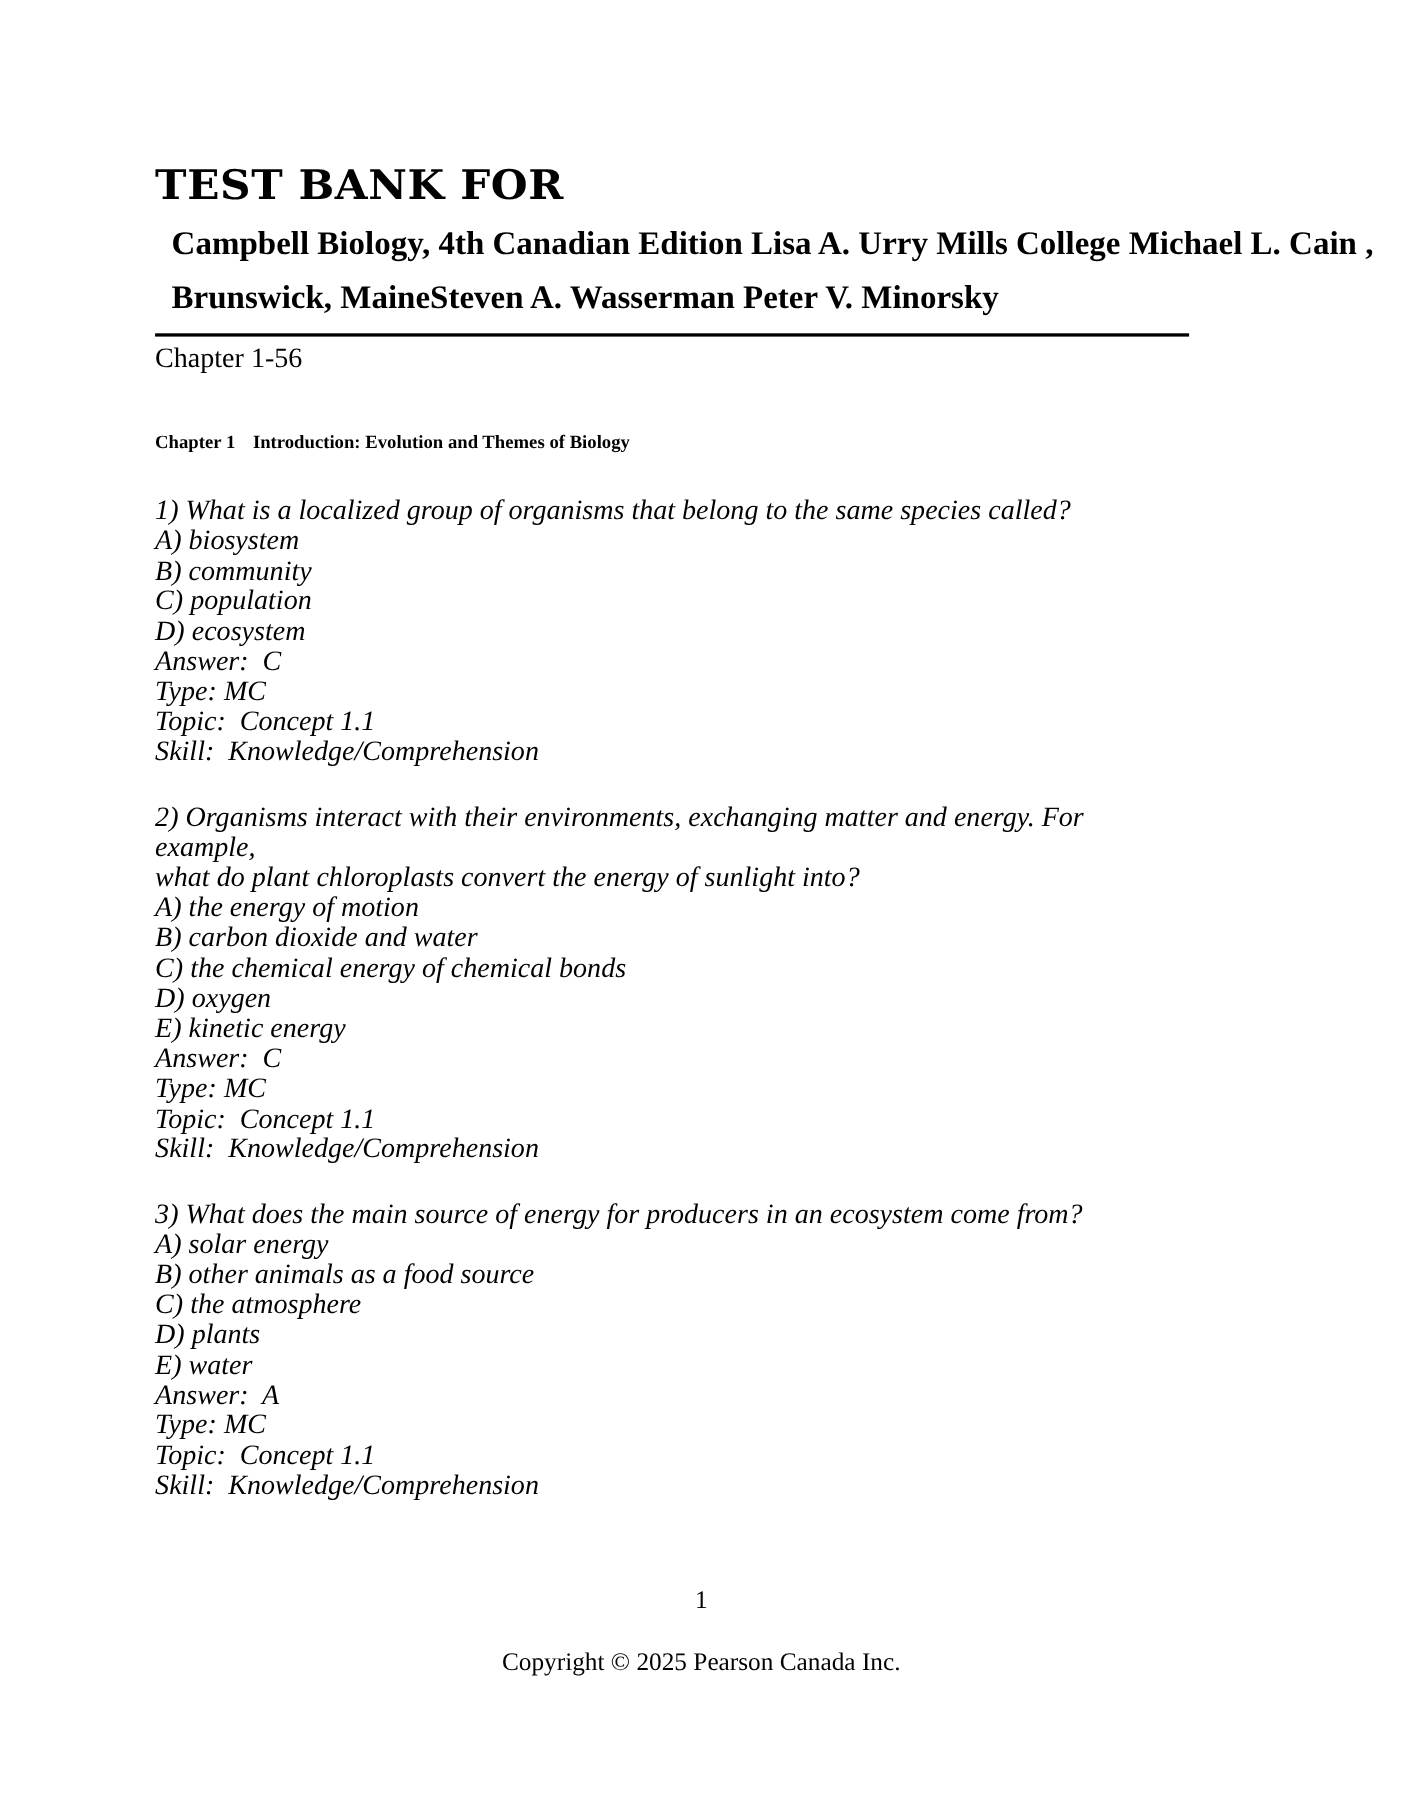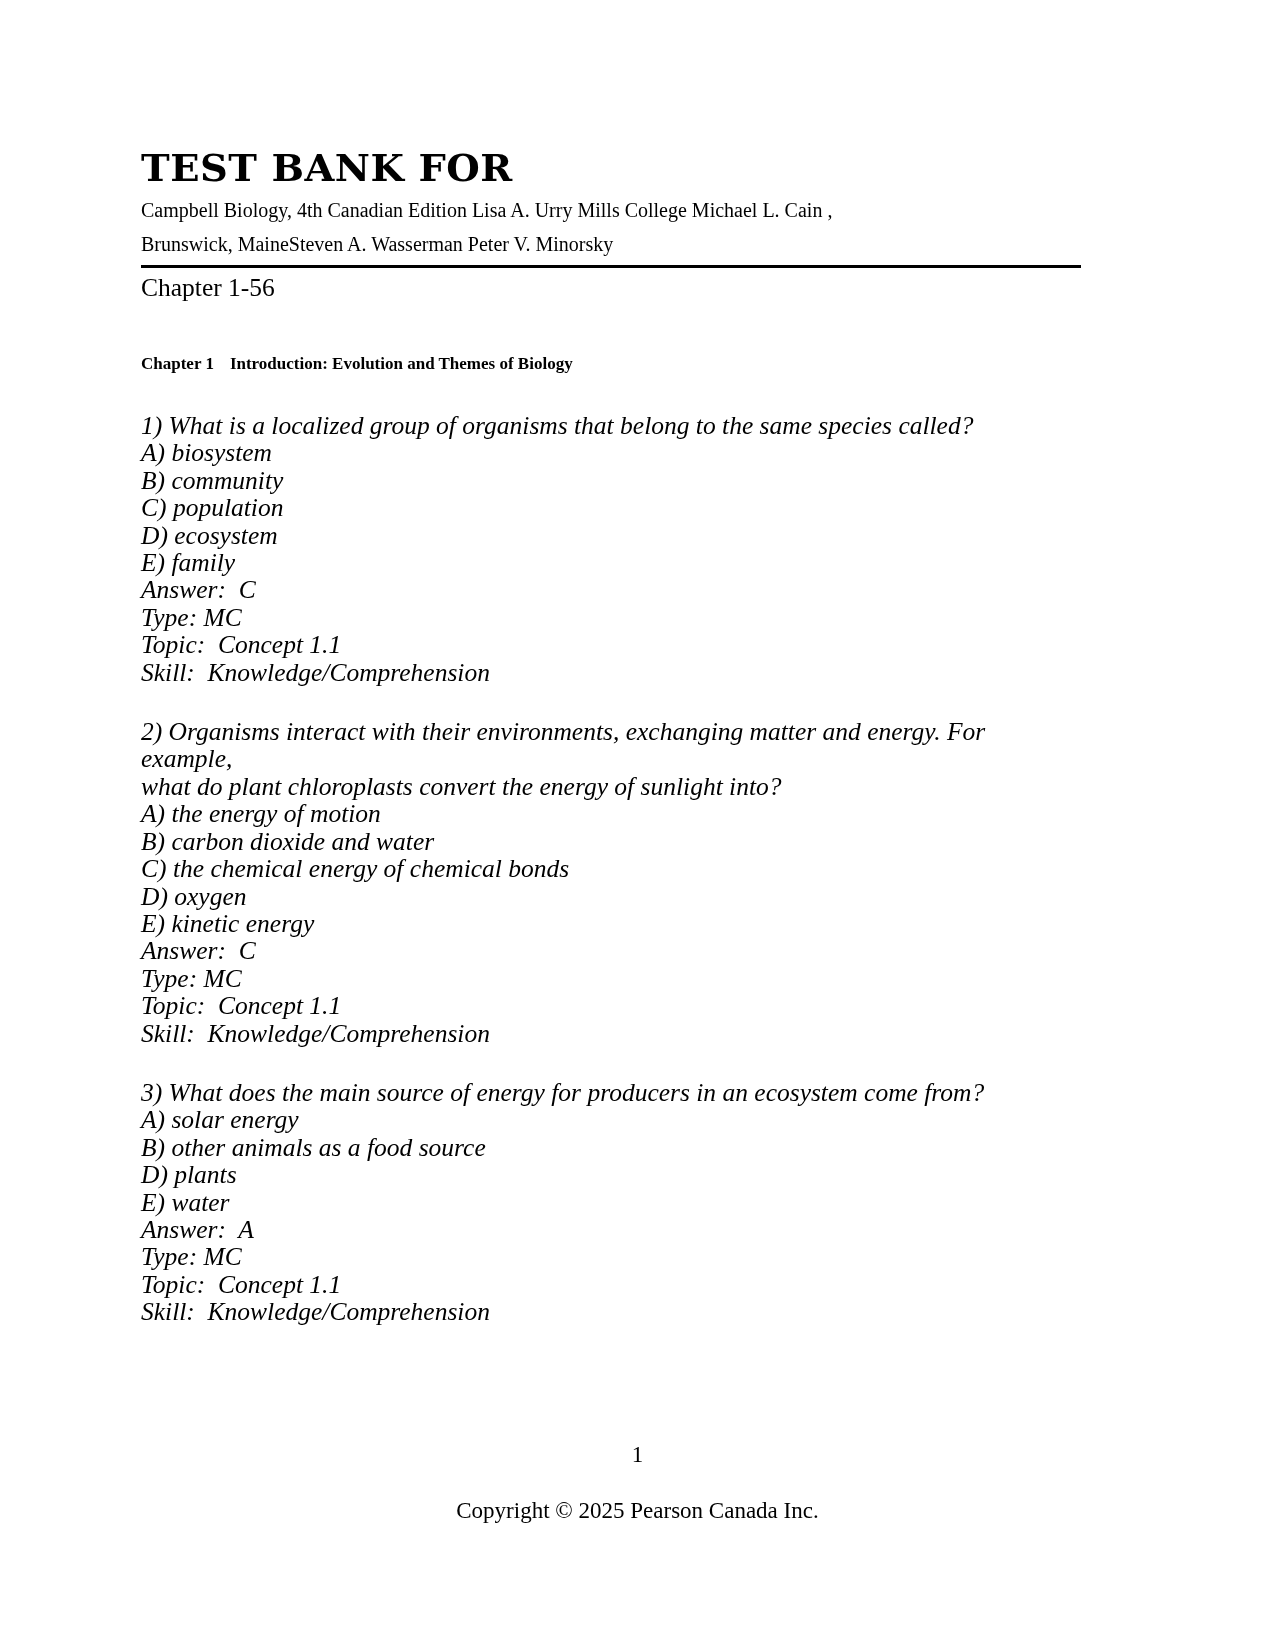--- a/index.html
+++ b/index.html
@@ -39,24 +39,25 @@
     font-size: 37px;
     line-height: 44px;
     letter-spacing: 0.5px;
     transform: scaleX(1.04);
     transform-origin: left center;
     margin: 0 0 3px 0;
     white-space: nowrap;
   }
 
   .book-line {
-    font-size: 20px;
+    font-size: 30px;
     line-height: 34px;
-    margin: 0;
+    margin: 15px;
     white-space: nowrap;
+    font-weight: bold;
   }
 
   .rule {
     border: 0;
     border-top: 3px solid #000;
     margin: 4px 0 0 0;
     width: 940px;
     height: 0;
   }
 
@@ -130,21 +131,20 @@
     <p class="chapter-heading">
       <span class="ch-label">Chapter 1</span><span>Introduction: Evolution and Themes of Biology</span>
     </p>
 
     <div class="question-block">
       <p class="line stem-line">1) What is a localized group of organisms that belong to the same species called?</p>
       <p class="line">A) biosystem</p>
       <p class="line">B) community</p>
       <p class="line">C) population</p>
       <p class="line">D) ecosystem</p>
-      <p class="line">E) family</p>
       <p class="line">Answer:  C</p>
       <p class="line">Type: MC</p>
       <p class="line">Topic:  Concept 1.1</p>
       <p class="line">Skill:  Knowledge/Comprehension</p>
     </div>
 
     <div class="question-block">
       <p class="line stem-line">2) Organisms interact with their environments, exchanging matter and energy. For example,</p>
       <p class="line stem-line">what do plant chloroplasts convert the energy of sunlight into?</p>
       <p class="line">A) the energy of motion</p>
@@ -155,20 +155,21 @@
       <p class="line">Answer:  C</p>
       <p class="line">Type: MC</p>
       <p class="line">Topic:  Concept 1.1</p>
       <p class="line">Skill:  Knowledge/Comprehension</p>
     </div>
 
     <div class="question-block">
       <p class="line stem-line">3) What does the main source of energy for producers in an ecosystem come from?</p>
       <p class="line">A) solar energy</p>
       <p class="line">B) other animals as a food source</p>
+      <p class="line">C) the atmosphere</p>
       <p class="line">D) plants</p>
       <p class="line">E) water</p>
       <p class="line">Answer:  A</p>
       <p class="line">Type: MC</p>
       <p class="line">Topic:  Concept 1.1</p>
       <p class="line">Skill:  Knowledge/Comprehension</p>
     </div>
 
   </div>
 

